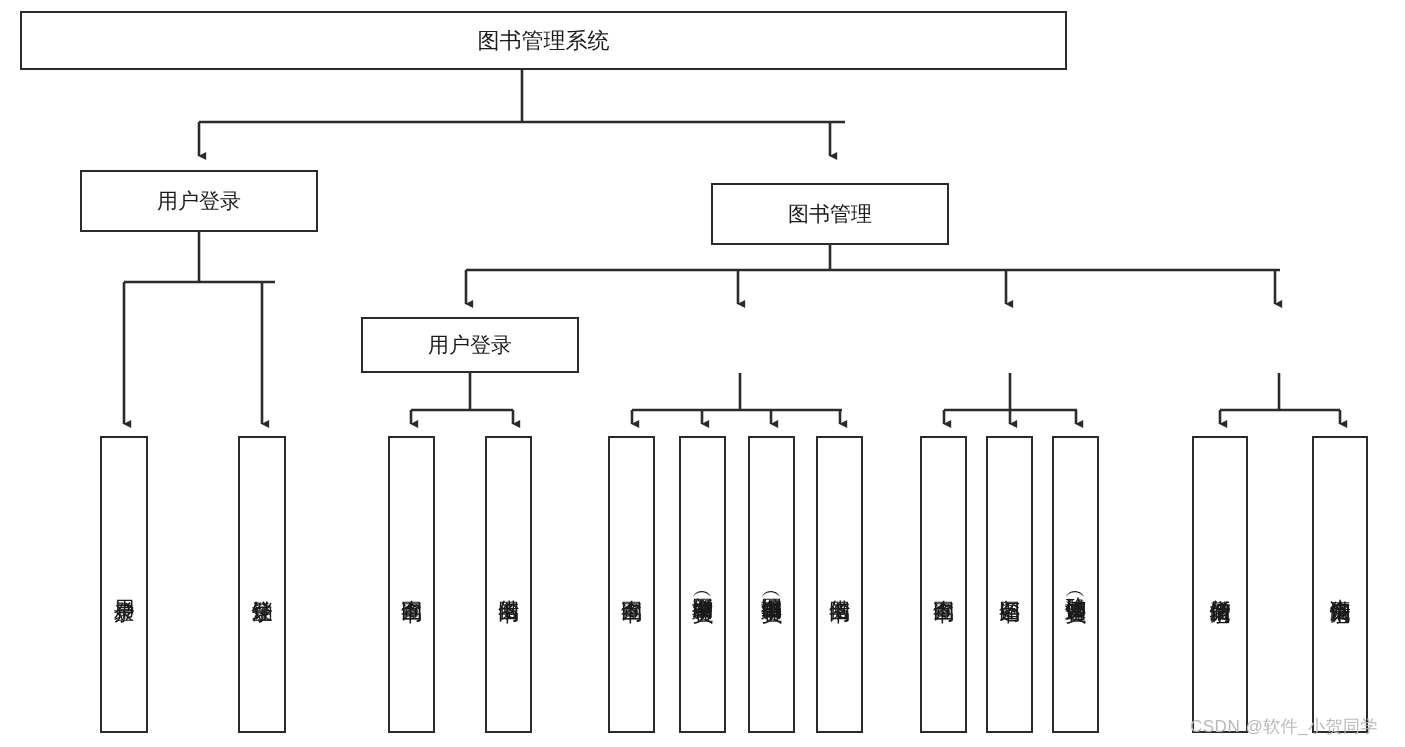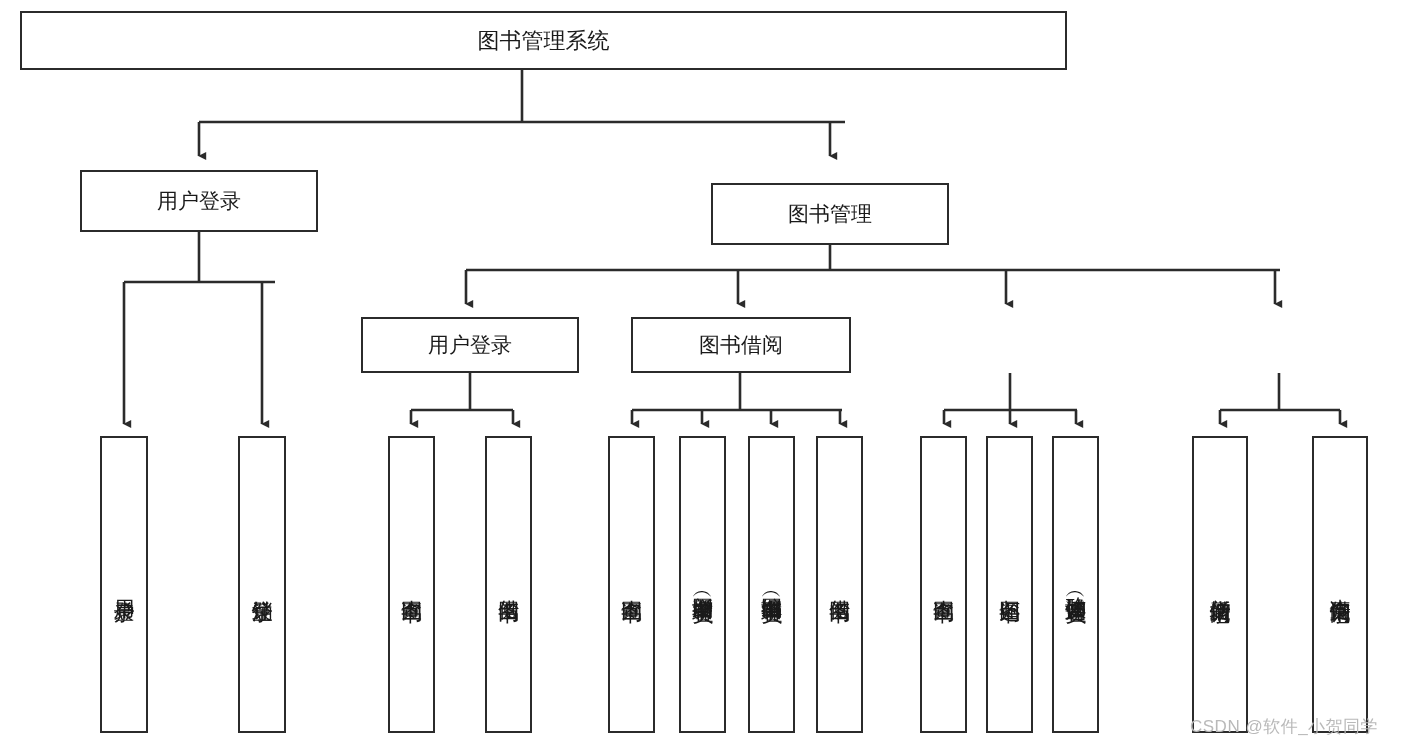--- a/index.html
+++ b/index.html
@@ -123,23 +123,20 @@
   <div class="node horiz" style="left:80px; top:170px; width:238px; height:62px;">
     <span class="node-label">用户登录</span>
   </div>
   <div class="node horiz" style="left:711px; top:183px; width:238px; height:62px;">
     <span class="node-label">图书管理</span>
   </div>
 
   <div class="node horiz" style="left:361px; top:317px; width:218px; height:56px;">
     <span class="node-label">用户登录</span>
   </div>
-  <div class="node horiz" style="left:631px; top:317px; width:220px; height:56px;">
-    <span class="node-label">图书借阅</span>
-  </div>
 
   <div class="node vert" style="left:100px; top:436px; width:48px; height:297px;">
     <span class="node-label">用户登录</span>
   </div>
   <div class="node vert" style="left:238px; top:436px; width:48px; height:297px;">
     <span class="node-label">注销登录</span>
   </div>
 
   <div class="node vert" style="left:388px; top:436px; width:47px; height:297px;">
     <span class="node-label">查询图书</span>

